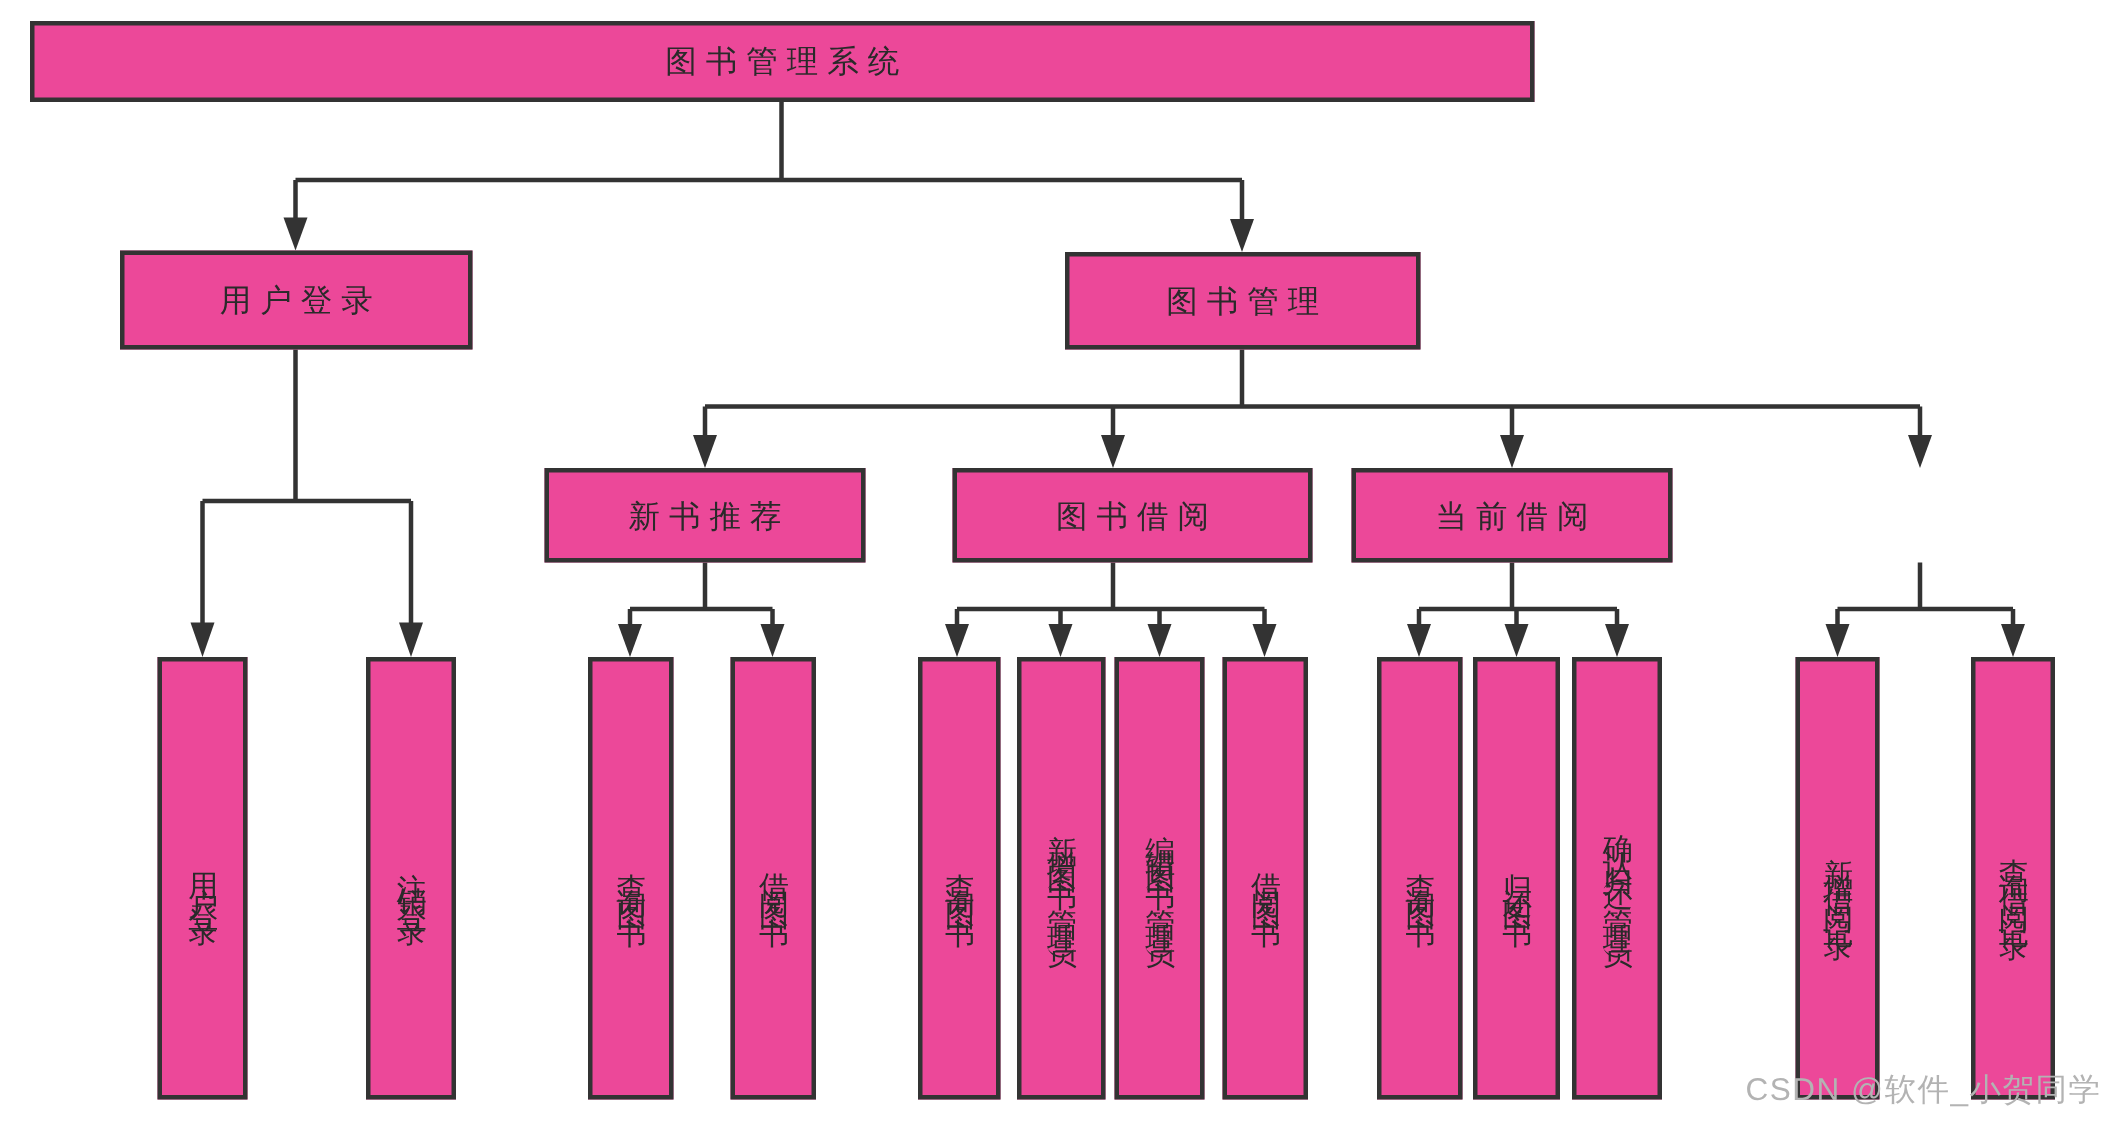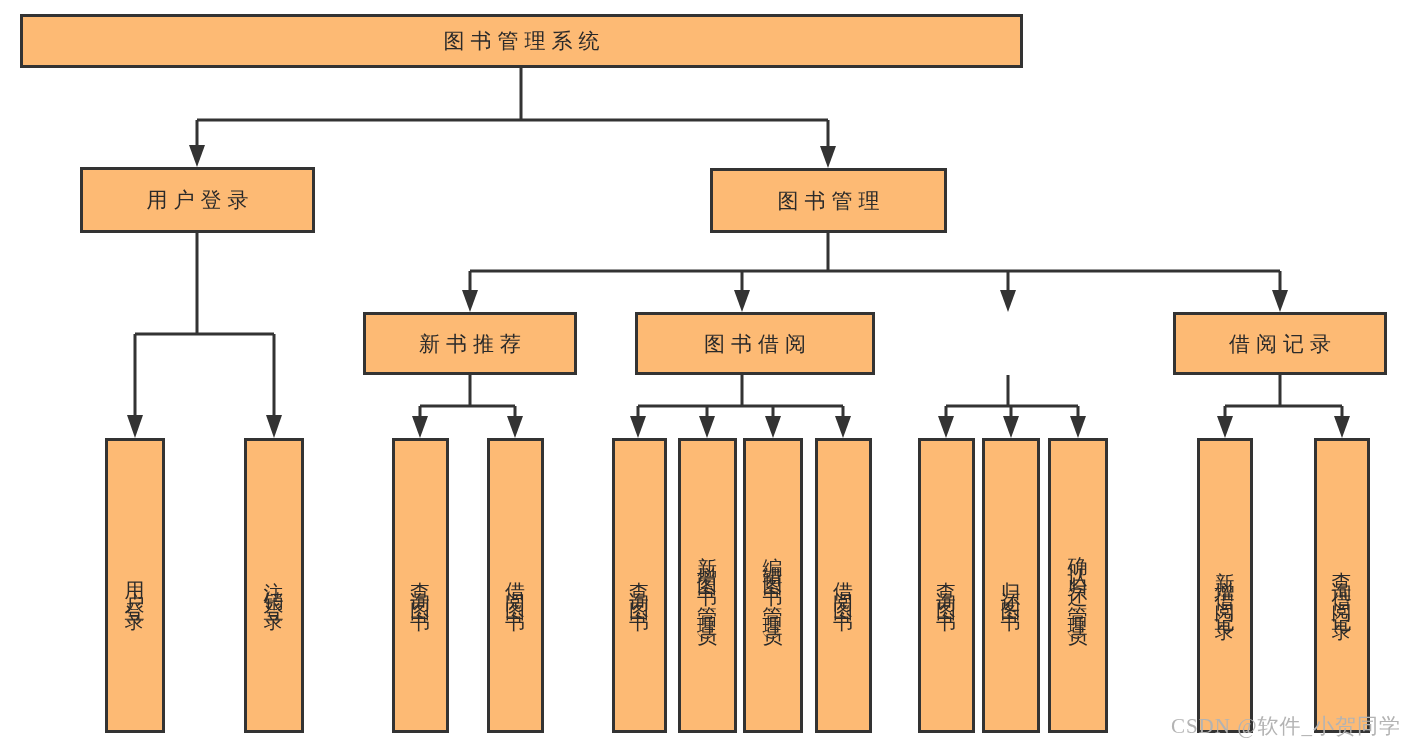--- a/index.html
+++ b/index.html
@@ -17,21 +17,21 @@
   svg.wires {
     position: absolute;
     left: 0; top: 0;
     width: 1405px; height: 747px;
   }
   .wire  { stroke: var(--line, #333333); stroke-width: 3; fill: none; }
   .arrow { fill: var(--line, #333333); stroke: none; }
 
   .node {
     position: absolute;
-    background: #fdba74;
+    background: #ec4899;
     border: 3px solid var(--line, #333333);
     color: var(--text, #2a2a2a);
     display: flex;
     align-items: center;
     justify-content: center;
     text-align: center;
   }
   .h-node {
     font-size: 21px;
     letter-spacing: 6px;
@@ -49,21 +49,20 @@
 
   .watermark {
     position: absolute;
     right: 4px;
     bottom: 7px;
     font-size: 21px;
     letter-spacing: 1px;
     color: var(--watermark, #b3b3b3);
     z-index: 5;
     white-space: nowrap;
-    font-family: Liberation Serif, serif;
   }
 </style>
 </head>
 <body>
 
 <div class="canvas">
 
   <svg class="wires" viewBox="0 0 1405 747" aria-hidden="true">
 
     <path class="wire" d="M521 68 V120 M197 120 H828 M197 120 V146 M828 120 V146"></path>
@@ -100,21 +99,21 @@
     <polygon class="arrow" points="1334,416 1350,416 1342,438"></polygon>
   </svg>
 
   <div class="node h-node" style="left:20px; top:14px; width:1003px; height:54px">图书管理系统</div>
 
   <div class="node h-node" style="left:80px; top:167px; width:235px; height:66px">用户登录</div>
   <div class="node h-node" style="left:363px; top:312px; width:214px; height:63px">新书推荐</div>
 
   <div class="node h-node" style="left:710px; top:168px; width:237px; height:65px">图书管理</div>
   <div class="node h-node" style="left:635px; top:312px; width:240px; height:63px">图书借阅</div>
-  <div class="node h-node" style="left:1173px; top:312px; width:214px; height:63px">借阅记录</div>
+  <div class="node h-node" style="left:901px; top:312px; width:214px; height:63px">当前借阅</div>
 
   <div class="node v-node" style="left:105px; width:60px">用户登录</div>
   <div class="node v-node" style="left:244px; width:60px">注销登录</div>
 
   <div class="node v-node" style="left:392px; width:57px">查询图书</div>
   <div class="node v-node" style="left:487px; width:57px">借阅图书</div>
 
   <div class="node v-node" style="left:612px; width:55px">查询图书</div>
   <div class="node v-node" style="left:678px; width:59px">新增图书（管理员）</div>
   <div class="node v-node" style="left:743px; width:60px">编辑图书（管理员）</div>

